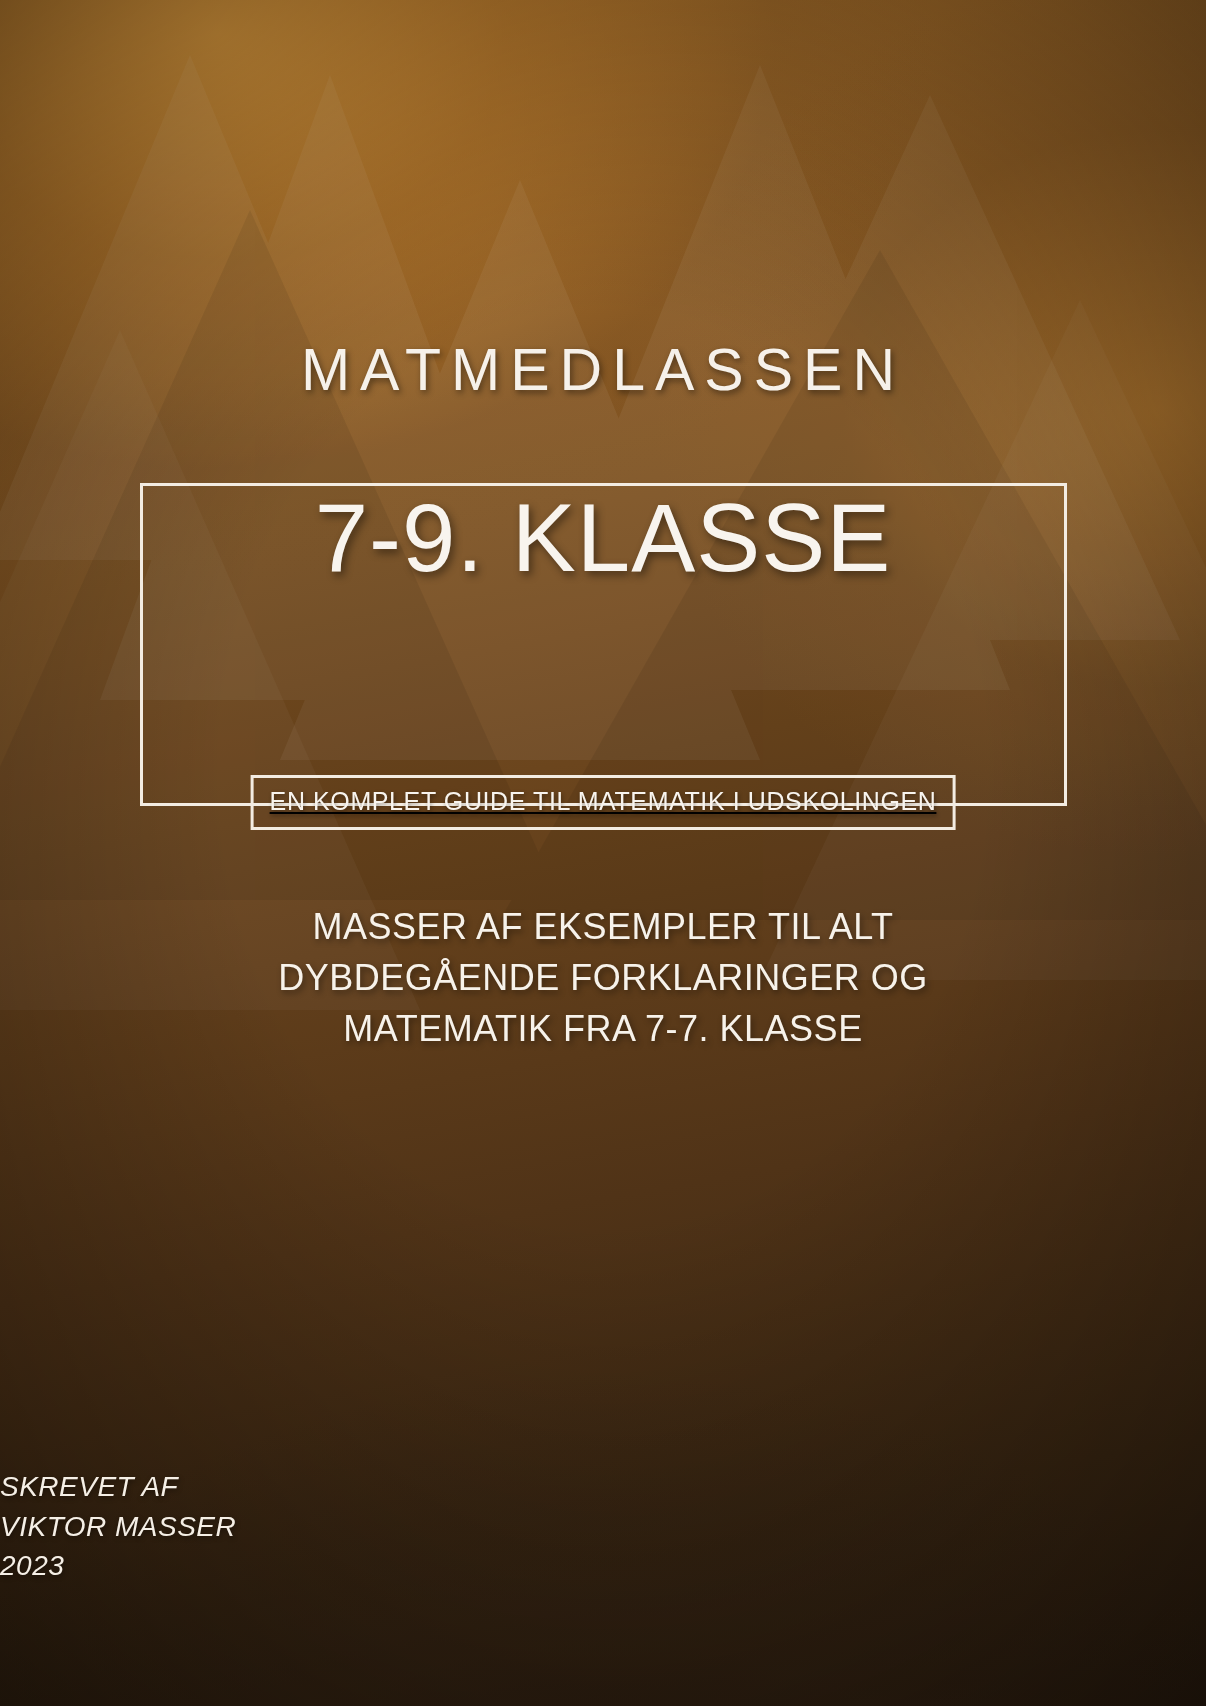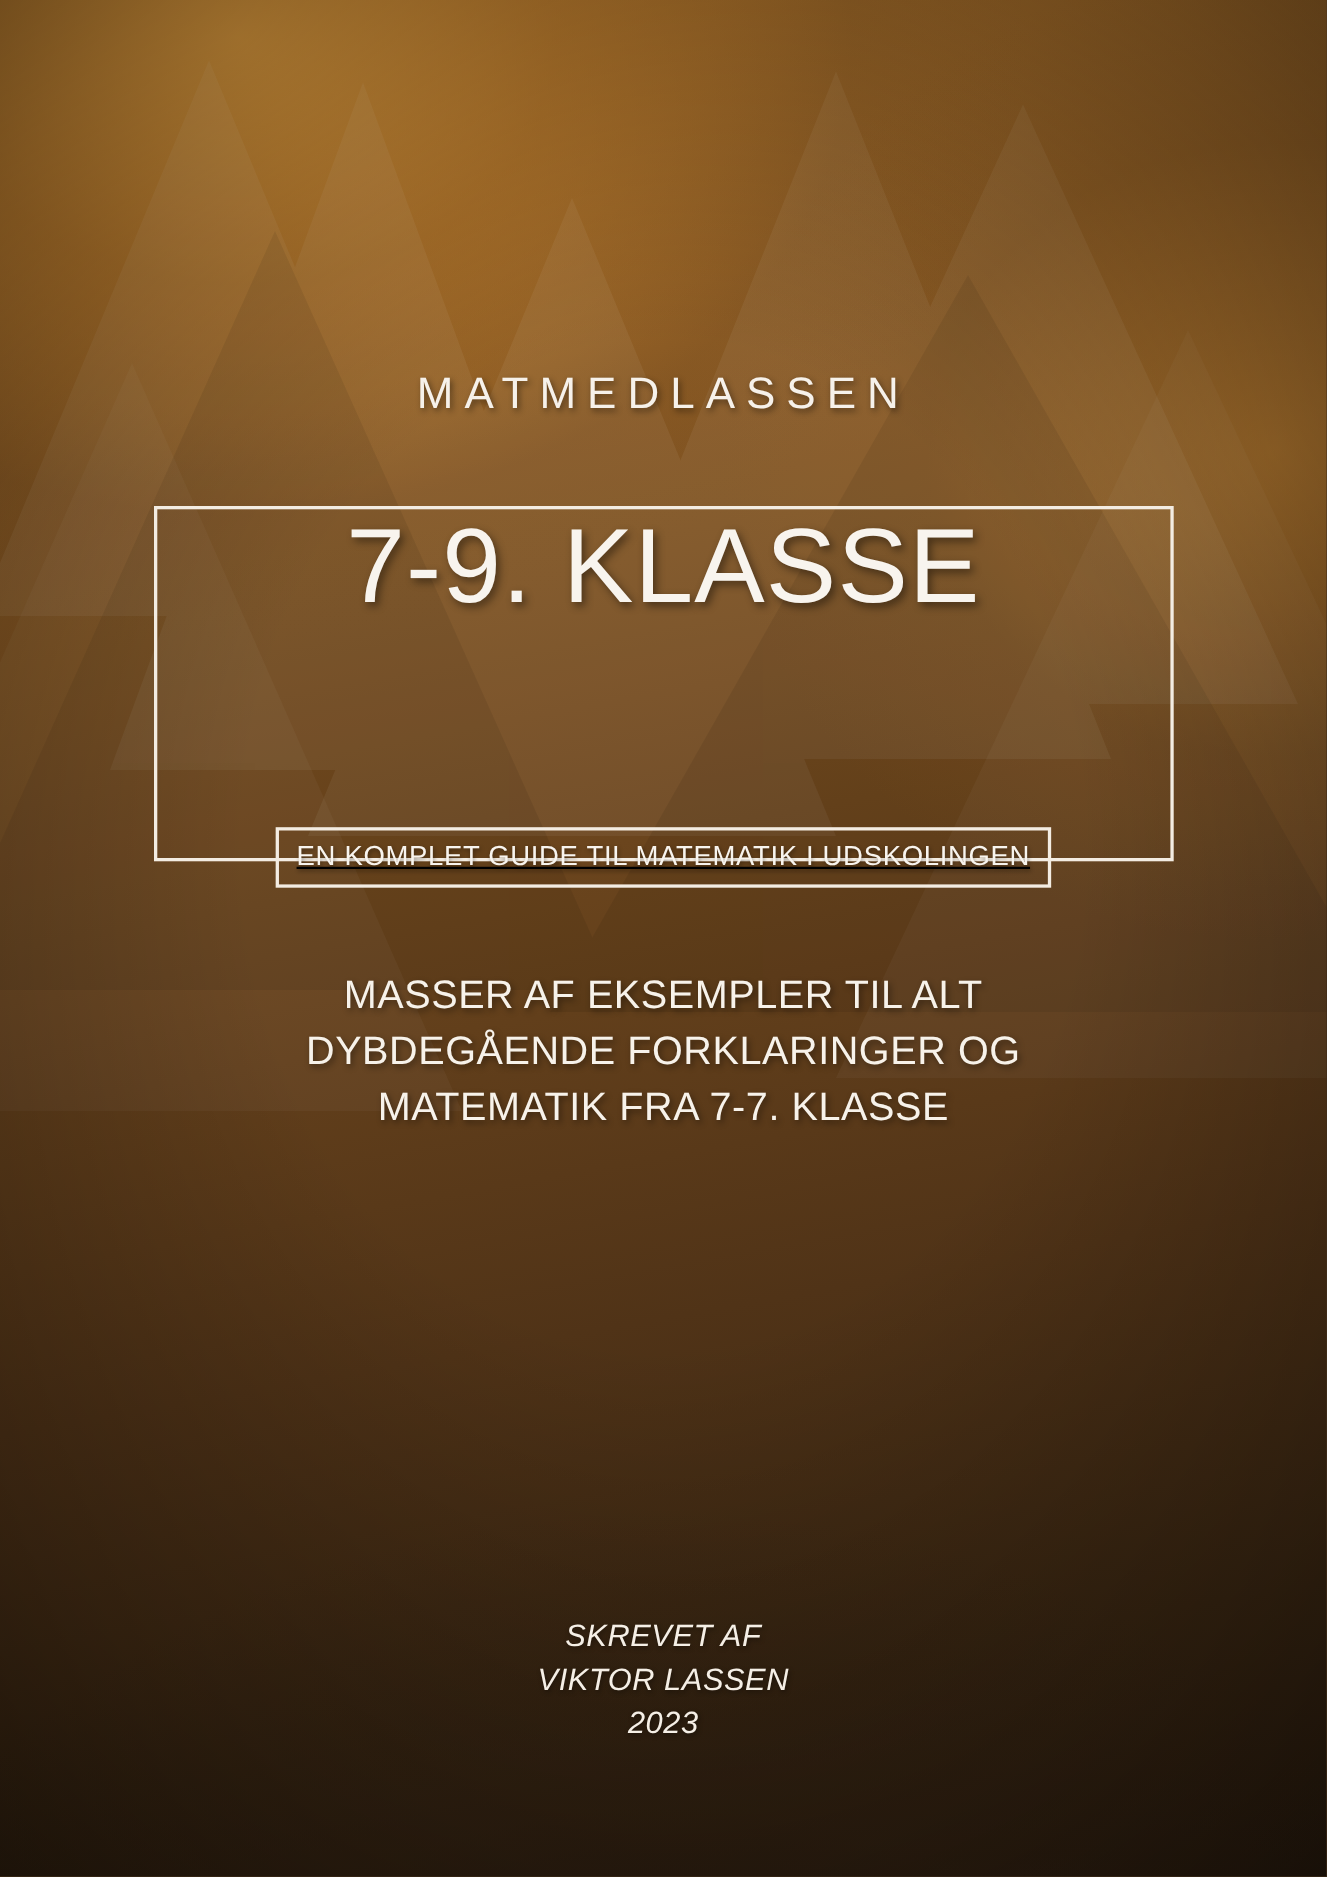--- a/index.html
+++ b/index.html
@@ -38,21 +38,21 @@
   .content {
     position: absolute;
     inset: 0;
     display: flex;
     flex-direction: column;
     align-items: center;
   }
   .brand {
     margin-top: 336px;
     color: #f6f1ea;
-    font-size: 40px;
+    font-size: 59px;
     letter-spacing: 10px;
     font-weight: 400;
     text-shadow: 2px 3px 6px rgba(0,0,0,0.45);
     white-space: nowrap;
   }
   .title-box {
     position: relative;
     margin-top: 79px;
     width: 927px;
     height: 323px;
@@ -97,21 +97,21 @@
     font-size: 36px;
     line-height: 1.42;
     letter-spacing: 0.5px;
     text-shadow: 2px 3px 6px rgba(0,0,0,0.42);
   }
   .author {
     position: absolute;
     left: 0;
     right: 0;
     bottom: 120px;
-    text-align: center;
+    text-align: left;
     color: #f5efe6;
     font-style: italic;
     font-size: 28px;
     line-height: 1.42;
     letter-spacing: 0.5px;
     text-shadow: 1px 2px 5px rgba(0,0,0,0.42);
   }
 </style>
 </head>
 <body>
@@ -152,17 +152,17 @@
     <div class="tagline">
       <div>MASSER AF EKSEMPLER TIL ALT</div>
       <div>DYBDEGÅENDE FORKLARINGER OG</div>
       <div>MATEMATIK FRA 7-7. KLASSE</div>
     </div>
 
   </div>
 
   <div class="author">
     <div>SKREVET AF</div>
-    <div>VIKTOR LASSEN</div>
+    <div>VIKTOR MASSER</div>
     <div>2023</div>
   </div>
 
 </div>
 
 </body></html>

